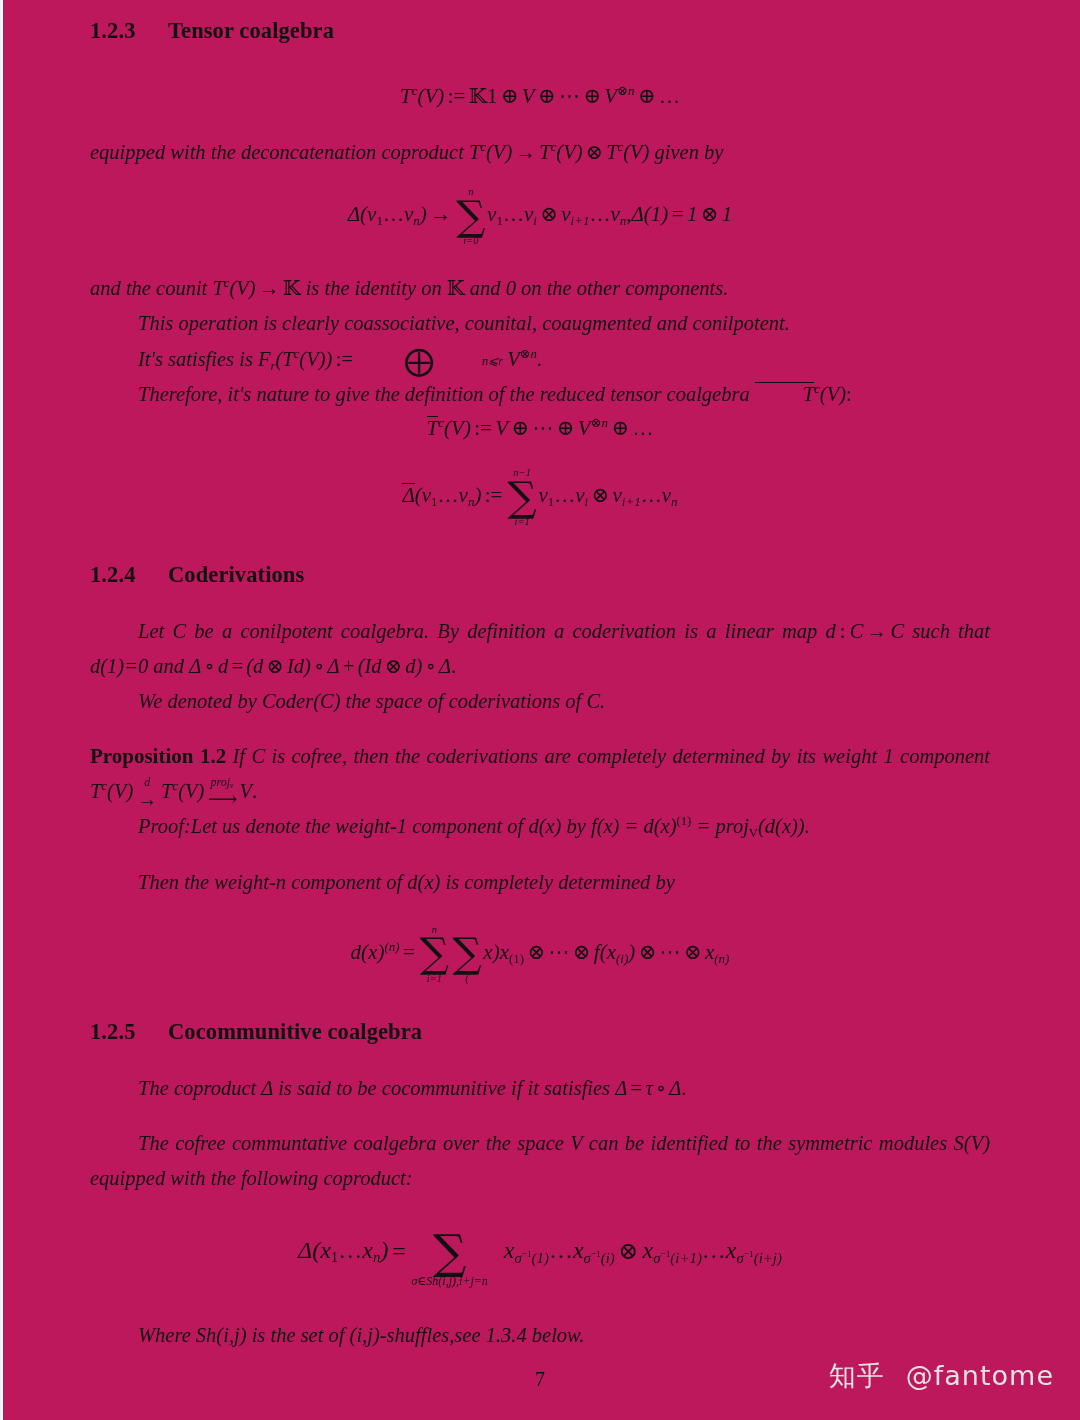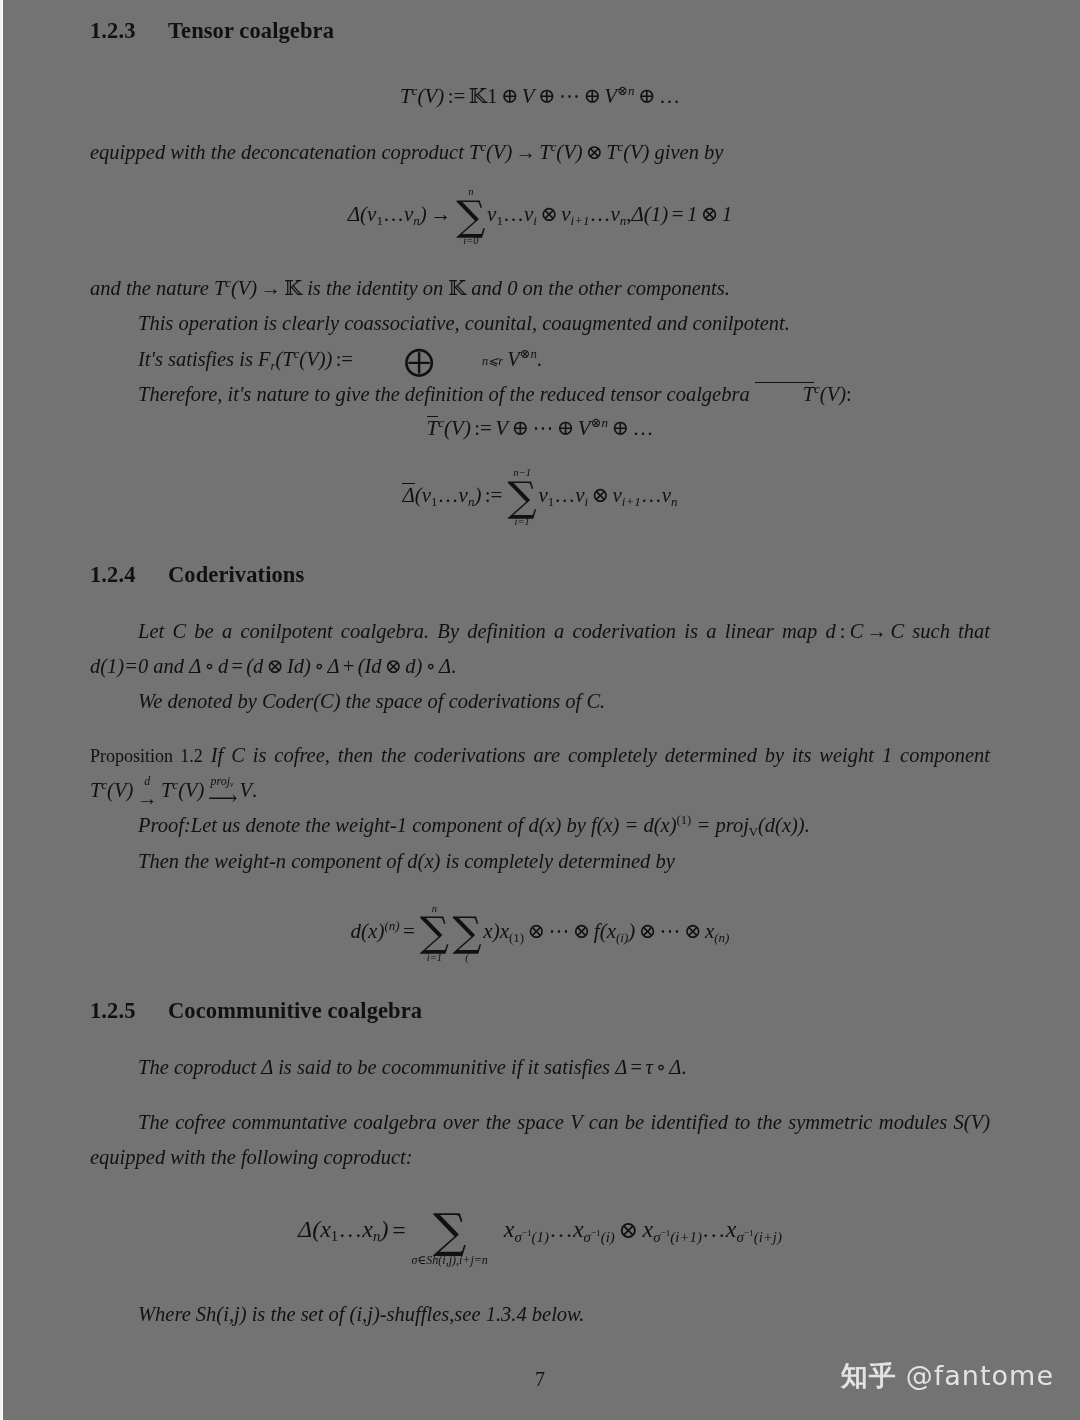--- a/index.html
+++ b/index.html
@@ -4,21 +4,21 @@
 <style>
   html, body {
     margin: 0;
     padding: 0;
     background: #ffffff;
   }
   #page {
     position: relative;
     width: 1080px;
     height: 1420px;
-    background: #737373;
+    background: #be185d;
     overflow: hidden;
     box-sizing: border-box;
     font-family: "Liberation Serif", "DejaVu Serif", serif;
     color: #111111;
   }
   
   #page::before {
     content: "";
     position: absolute;
     left: 0; top: 0;
@@ -156,21 +156,21 @@
     position: absolute;
     right: 26px;
     top: 1358px;
     font-family: "DejaVu Sans", sans-serif;
     font-size: 27px;
     color: #e3e3e3;
     letter-spacing: 1px;
     white-space: nowrap;
     user-select: none;
   }
-  .watermark .logo { margin-right: 9px; font-weight: bold; }
+  .watermark .logo { margin-right: 21px; }
 </style>
 </head>
 <body>
 
 <div id="page">
 
   <div class="content">
 
     <h2 class="section-head" style="margin-bottom:24px;">
       <span class="num">1.2.3</span><span>Tensor coalgebra</span>
@@ -187,21 +187,21 @@
 
     <div class="display" style="margin-bottom:24px;">
       <span class="mi">Δ</span>(<span class="mi">v</span><sub class="smn">1</sub><span class="mu">…</span><span class="mi">v</span><sub class="sm">n</sub>)<span class="op">→</span><span class="bigop">
           <span class="lim">n</span>
           <span class="glyph">∑</span>
           <span class="lim">i=0</span>
         </span><span class="mi">v</span><sub class="smn">1</sub><span class="mu">…</span><span class="mi">v</span><sub class="sm">i</sub><span class="op">⊗</span><span class="mi">v</span><sub class="sm">i+1</sub><span class="mu">…</span><span class="mi">v</span><sub class="sm">n</sub><span class="mu">,</span><span class="mi">Δ</span>(1)<span class="op">=</span>1<span class="op">⊗</span>1
     </div>
 
     <p class="para nojust">
-      <span>and the nature </span><span class="mi">T</span><sup class="sm">c</sup>(<span class="mi">V</span>)<span class="op">→</span><span class="bb">𝕂</span><span> is the identity on </span><span class="bb">𝕂</span><span> and 0 on the other components.</span>
+      <span>and the counit </span><span class="mi">T</span><sup class="sm">c</sup>(<span class="mi">V</span>)<span class="op">→</span><span class="bb">𝕂</span><span> is the identity on </span><span class="bb">𝕂</span><span> and 0 on the other components.</span>
     </p>
 
     <p class="para indent nojust">
       <span>This operation is clearly coassociative, counital, coaugmented and conilpotent.</span>
     </p>
 
     <p class="para indent nojust">
       <span>It's satisfies is </span><span class="mi">F</span><sub class="sm">r</sub>(<span class="mi">T</span><sup class="sm">c</sup>(<span class="mi">V</span>))<span class="op">:=</span><span class="oplus-sub">
           <span class="glyph">⨁</span>
           <span class="sb"><span class="mi">n</span>⩽<span class="mi">r</span></span>
@@ -231,36 +231,36 @@
     <p class="para indent">
       <span>Let C be a conilpotent coalgebra.  By definition a coderivation is a linear map </span><span class="mi">d</span><span class="mu"> : </span><span class="mi">C</span><span class="op">→</span><span class="mi">C</span>
       <span>such that d(1)=0 and </span><span class="mi">Δ</span><span class="op">∘</span><span class="mi">d</span><span class="op">=</span>(<span class="mi">d</span><span class="op">⊗</span><span class="mi">Id</span>)<span class="op">∘</span><span class="mi">Δ</span><span class="op">+</span>(<span class="mi">Id</span><span class="op">⊗</span><span class="mi">d</span>)<span class="op">∘</span><span class="mi">Δ</span><span class="mu">.</span>
     </p>
 
     <p class="para indent nojust" style="margin-bottom:18px;">
       <span>We denoted by Coder(C) the space of coderivations of C.</span>
     </p>
 
     <p class="para" style="text-indent:0;">
-      <span style="font-style:normal;font-weight:normal;font-size:18px;">Proposition 1.2</span>
+      <span style="font-style:normal;font-weight:bold;font-size:21px;">Proposition 1.2</span>
       <span>If C is cofree, then the coderivations are completely determined by its</span>
       <span>weight 1 component </span><span class="mi">T</span><sup class="sm">c</sup>(<span class="mi">V</span>)<span class="arrow-lab">
           <span class="lab">d</span>
           <span class="ar">→</span>
         </span><span class="mi">T</span><sup class="sm">c</sup>(<span class="mi">V</span>)<span class="arrow-lab">
           <span class="lab"><span>proj</span><sub class="sm">v</sub></span>
           <span class="ar long">⟶</span>
         </span><span class="mi">V</span><span class="mu">.</span>
     </p>
 
     <p class="para indent nojust">
       <span>Proof:Let us denote the weight-1 component of d(x) by f(x) = d(x)</span><sup class="smn">(1)</sup><span> = proj</span><sub class="smn">V</sub><span>(d(x)).</span>
     </p>
 
-    <p class="para indent nojust" style="margin-bottom:24px;">
+    <p class="para indent nojust" style="margin-bottom:24px;margin-top:20px;">
       <span>Then the weight-n component of d(x) is completely determined by</span>
     </p>
 
     <div class="display" style="margin-bottom:34px;">
       <span class="mi">d</span>(<span class="mi">x</span>)<sup class="sm">(n)</sup><span class="op">=</span><span class="bigop">
           <span class="lim">n</span>
           <span class="glyph">∑</span>
           <span class="lim">i=1</span>
         </span><span class="bigop">
           <span class="lim">&nbsp;</span>

